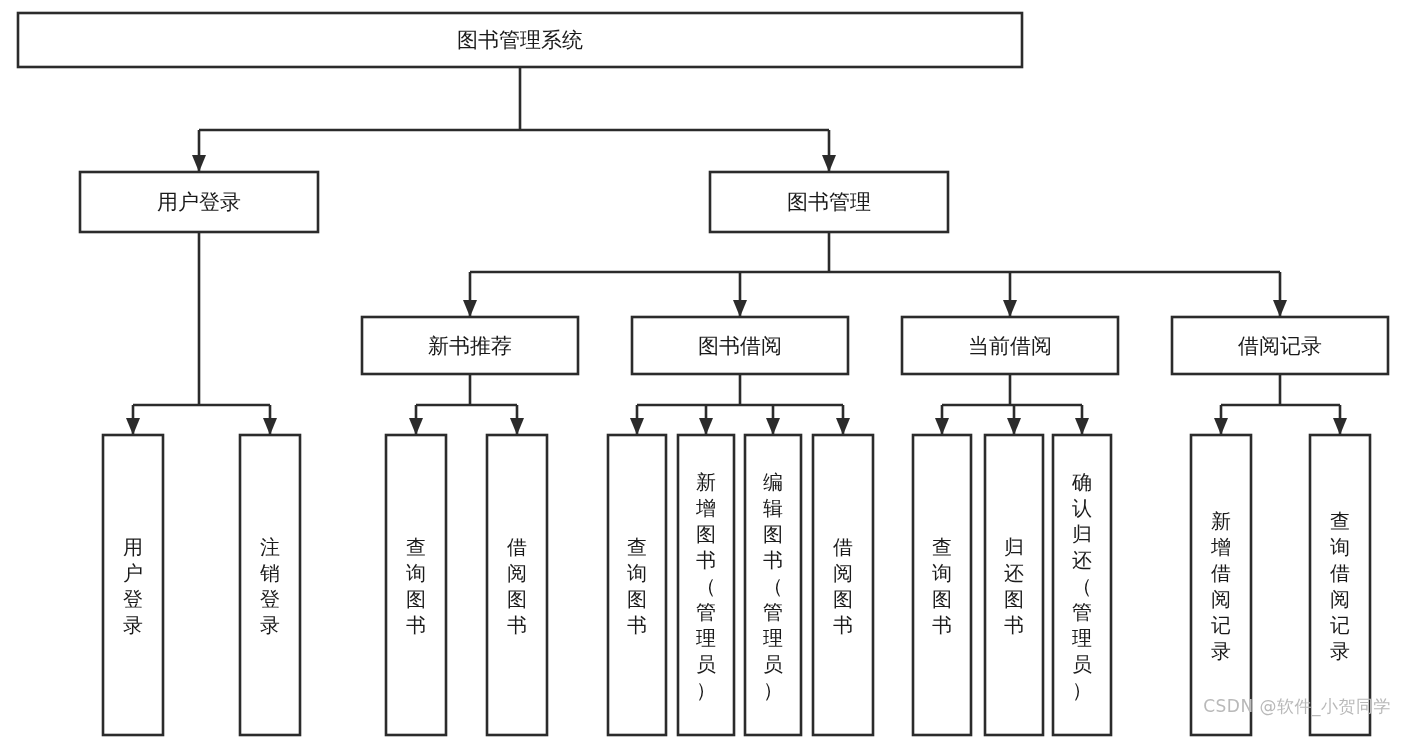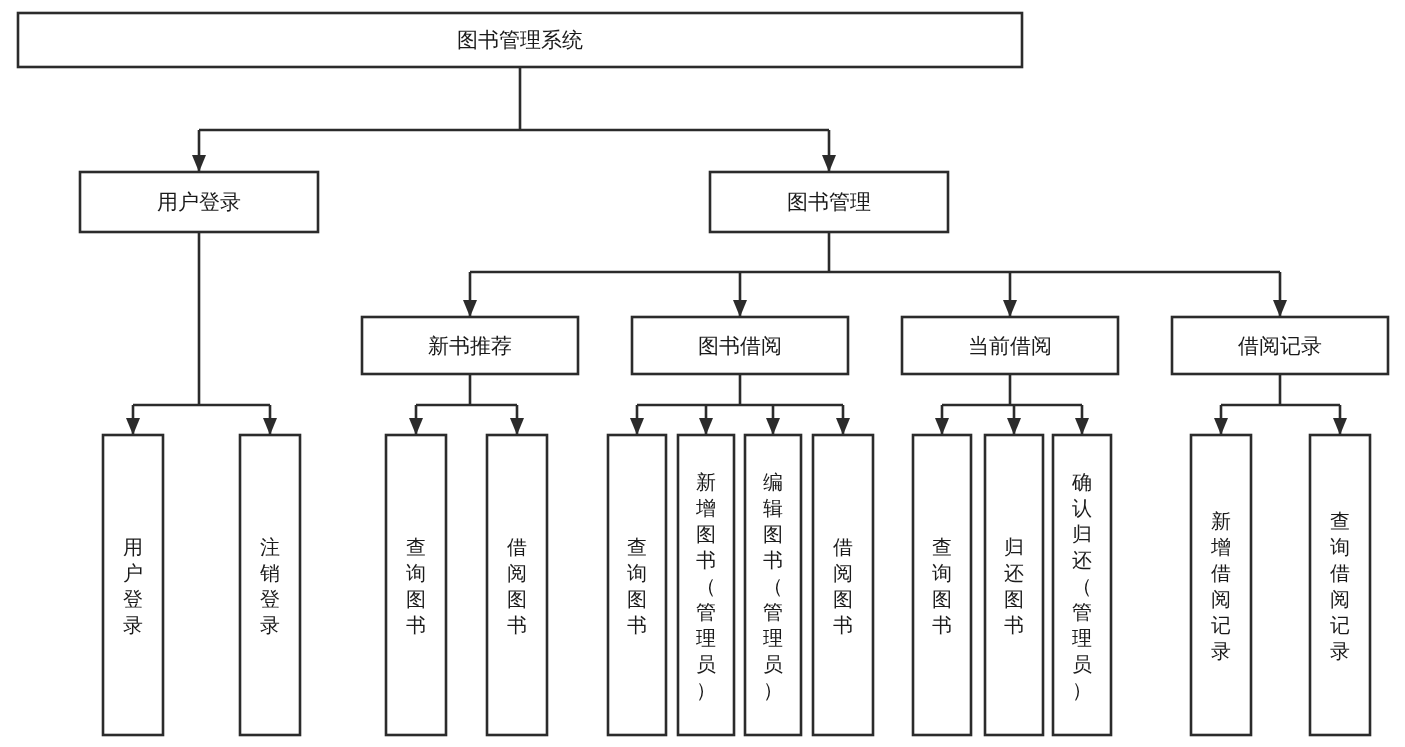--- a/index.html
+++ b/index.html
@@ -213,13 +213,14 @@
         <g>
           <rect x="1191" y="435" width="60" height="300" class="node-box"></rect>
           <text x="1221" class="node-label-v" y="528"><tspan x="1221" dy="0">新</tspan><tspan x="1221" dy="26">增</tspan><tspan x="1221" dy="26">借</tspan><tspan x="1221" dy="26">阅</tspan><tspan x="1221" dy="26">记</tspan><tspan x="1221" dy="26">录</tspan></text>
         </g>
         <g>
           <rect x="1310" y="435" width="60" height="300" class="node-box"></rect>
           <text x="1340" class="node-label-v" y="528"><tspan x="1340" dy="0">查</tspan><tspan x="1340" dy="26">询</tspan><tspan x="1340" dy="26">借</tspan><tspan x="1340" dy="26">阅</tspan><tspan x="1340" dy="26">记</tspan><tspan x="1340" dy="26">录</tspan></text>
         </g>
       </g>
   </svg>
+  <div class="watermark">CSDN @软件_小贺同学</div>
 </div>
 
 </body></html>

